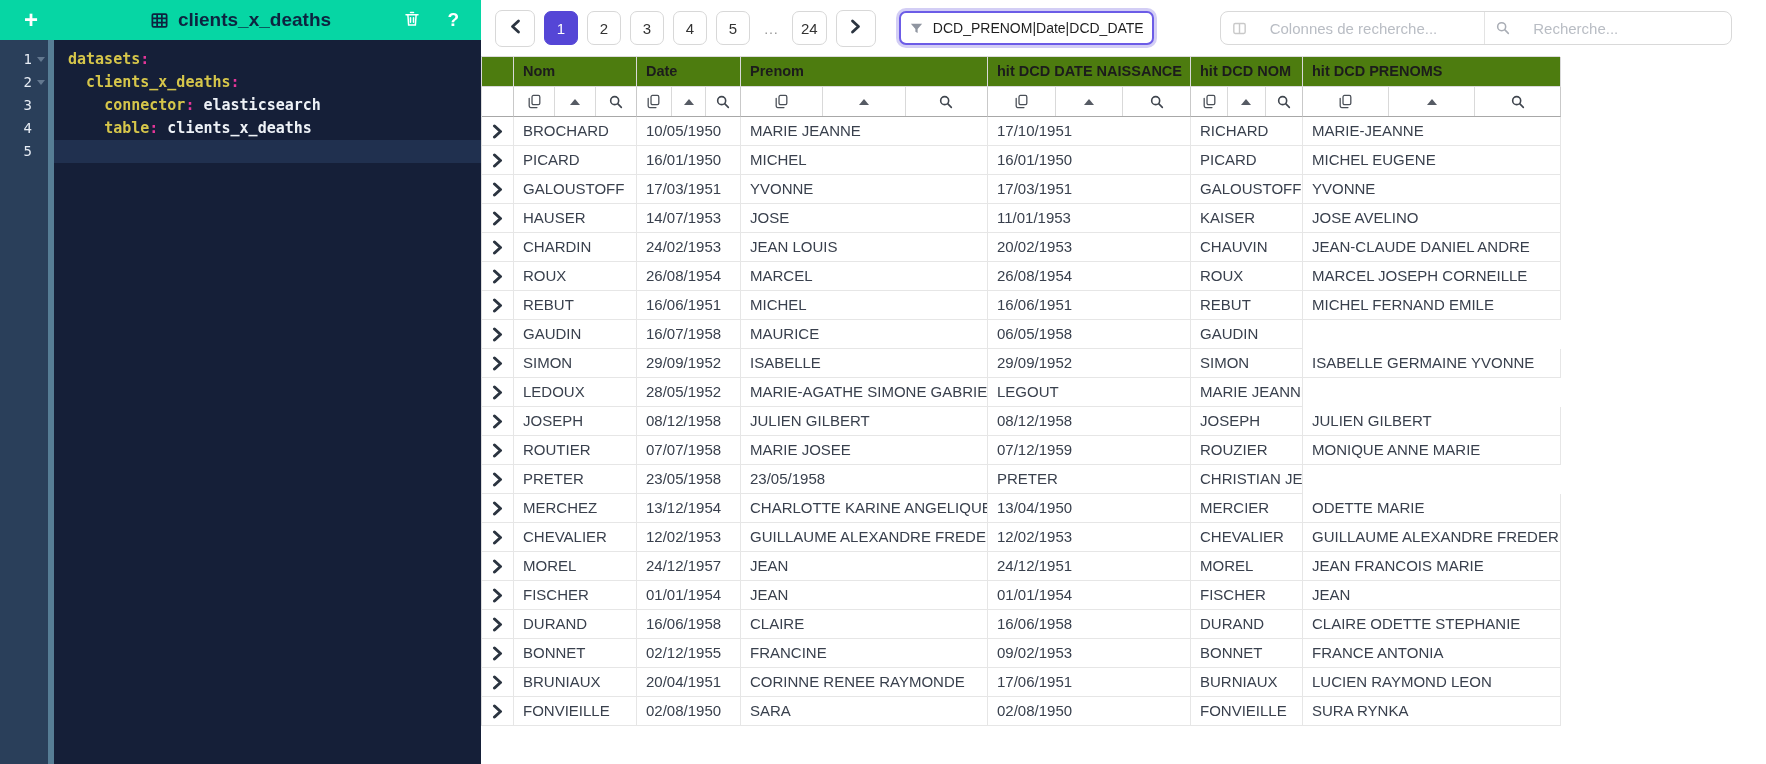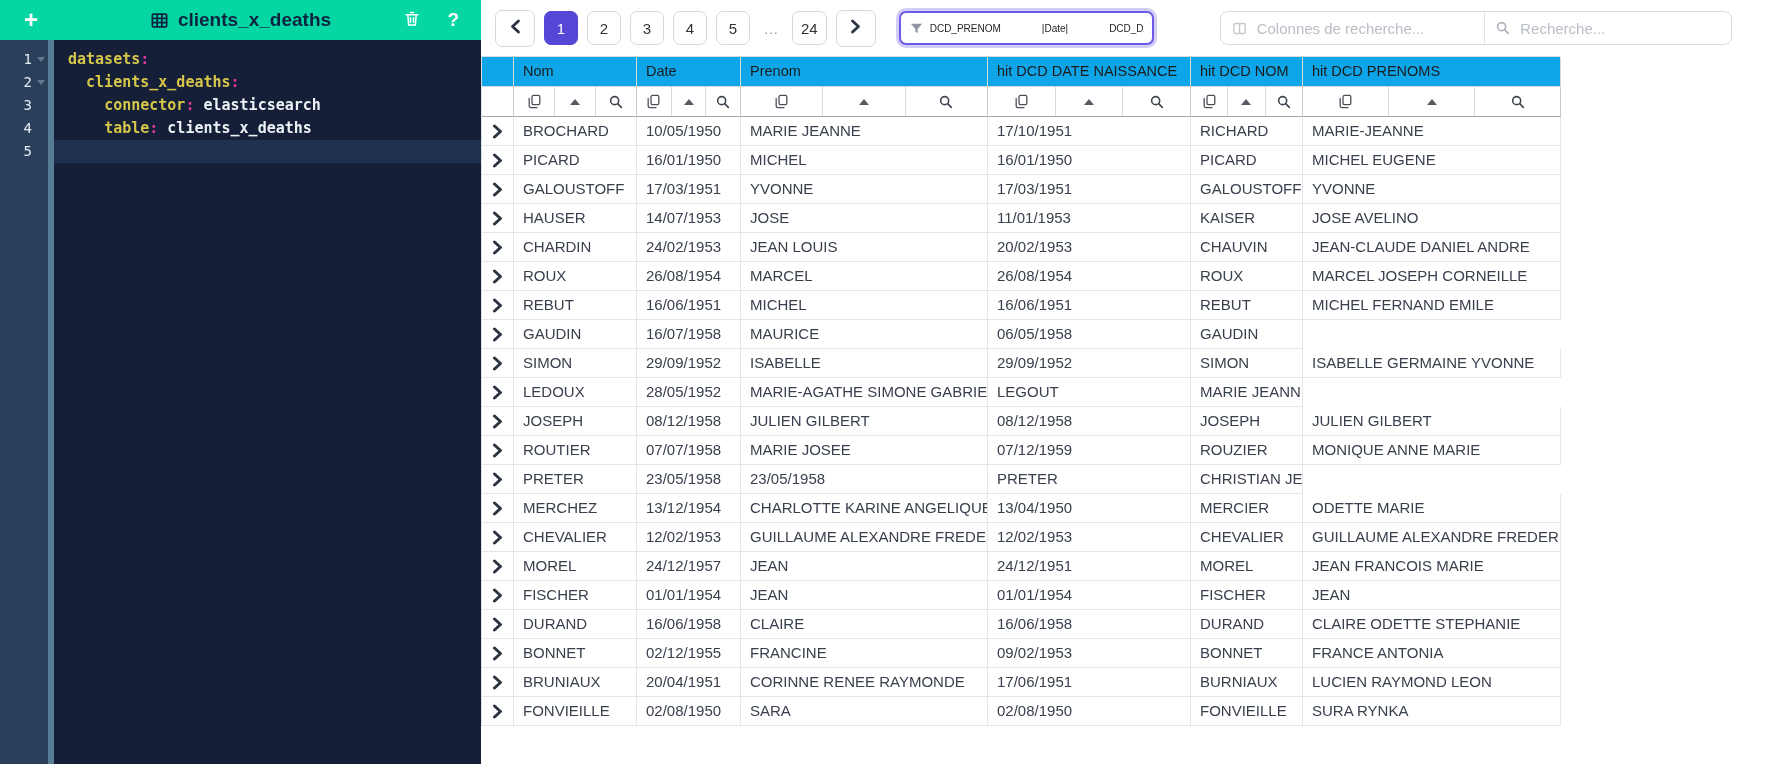--- a/index.html
+++ b/index.html
@@ -39,37 +39,37 @@
   .top-bar { height:56px; display:flex; align-items:center; padding-left:14px; flex:none; }
   .nav-btn { width:40px; height:37px; background:#fff; border:1px solid #d8d8d8; border-radius:7px;
              display:flex; align-items:center; justify-content:center; cursor:pointer; margin-right:9px; flex:none; }
   .page-btn { min-width:34px; height:34px; padding:0 8px; background:#fff; border:1px solid #d8d8d8; border-radius:7px;
               font-size:15px; color:#333; cursor:pointer; margin-right:9px; flex:none; }
   .page-btn.active { background:#5546d6; border-color:#5546d6; color:#fff; }
   .ellipsis { color:#9a9a9a; font-size:15px; margin-right:9px; width:24px; text-align:center; flex:none; }
   .filter-box { margin-left:14px; width:255px; height:34px; border:2px solid #6c5ce7; border-radius:7px;
                 box-shadow:0 0 0 3px #d3cef5; display:flex; align-items:center; padding:0 8px; gap:6px;
                 background:#fff; flex:none; cursor:text; }
-  .filter-text { flex:1; overflow:hidden; display:flex; white-space:nowrap;
-                 font-size:10px; color:#1f1f1f;gap:41px; }
+  .filter-text { flex:1; overflow:hidden; display:flex; justify-content:flex-end; white-space:nowrap;
+                 font-size:14px; color:#1f1f1f; }
   .sq { text-decoration:underline; text-decoration-style:wavy; text-decoration-color:#e03131;
         text-decoration-thickness:1px; text-underline-offset:3px; }
   .search-group { margin-left:66px; width:512px; height:34px; border:1px solid #d9d9d9; border-radius:8px;
                   display:flex; align-items:stretch; background:#fff; flex:none; }
-  .search-part { display:flex; align-items:center; gap:9px; padding:0 10px; cursor:text; }
+  .search-part { display:flex; align-items:center; gap:22px; padding:0 10px; cursor:text; }
   .search-part.cols { flex:1.08; border-right:1px solid #e3e3e3; }
   .search-part.free { flex:1; }
   .placeholder { color:#b9bdc4; font-size:15px; }
 
   
   .dtable { width:1079px; border-left:1px solid #dcdcdc; border-top:1px solid #dcdcdc; }
   .trow { display:grid; grid-template-columns:32px 123px 104px 247px 203px 112px 258px; }
-  .h-cell { height:30px; line-height:29px; font-weight:normal; font-size:14.5px; color:#1c1c1c;
+  .h-cell { height:30px; line-height:29px; font-weight:bold; font-size:14.5px; color:#1c1c1c;
             padding-left:9px; border-right:1px solid #d9d9d9; border-bottom:1px solid #d9d9d9;
-            white-space:nowrap; overflow:hidden; background:#0ea5e9; }
+            white-space:nowrap; overflow:hidden; background:#4d7c0f; }
   .f-cell { height:30px; display:flex; border-right:1px solid #c9c9c9; border-bottom:1px solid #a8a8a8; background:#fff; }
   .f-sub { flex:1; display:flex; align-items:center; justify-content:center; cursor:pointer; }
   .f-sub + .f-sub { border-left:1px solid #d9d9d9; }
   .sort-tri { width:0; height:0; border-left:5px solid transparent; border-right:5px solid transparent;
               border-bottom:6px solid #565b64; display:block; }
   .d-cell { height:29px; line-height:28px; font-size:15px; color:#39404d; padding-left:9px;
             border-right:1px solid #e6e6e6; border-bottom:1px solid #e6e6e6;
             white-space:nowrap; overflow:hidden; }
   .chev-cell { display:flex; align-items:center; justify-content:center;
                border-right:1px solid #e6e6e6; border-bottom:1px solid #e6e6e6; height:29px; }

